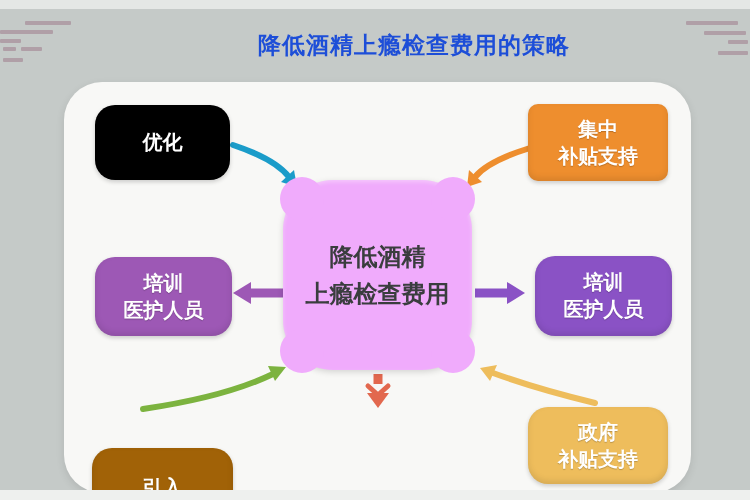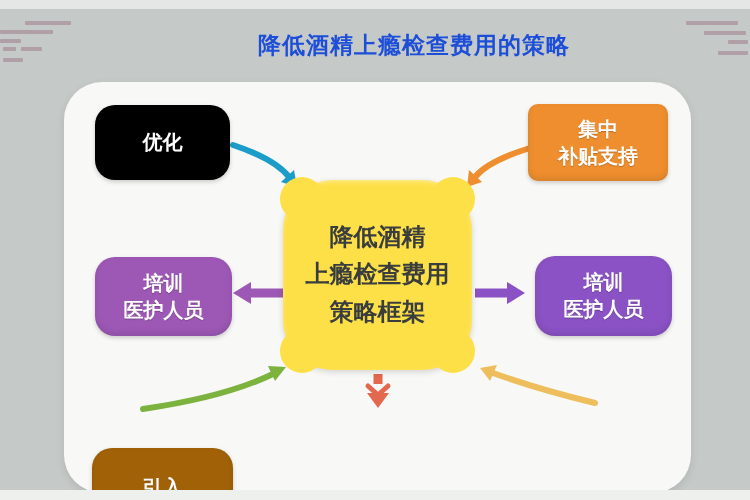--- a/index.html
+++ b/index.html
@@ -103,30 +103,33 @@
     <div class="node" style="left: 471px; top: 174px; width: 137px; height: 80px; background-color: rgb(138, 82, 197);">
       <span>培训</span>
       <span>医护人员</span>
     </div>
 
     <div class="node" style="left: 28px; top: 330px; width: 141px; height: 79px; background-color: #a16207; margin-top: 36px;">
       <span>引入</span>
     </div>
 
 
+    <div class="node" style="left: 464px; top: 325px; width: 140px; height: 77px; background-color: rgb(238, 189, 92);">
+      <span>政府</span>
+      <span>补贴支持</span>
+    </div>
 
-    <div class="center-node" style="background-color: #fde047; font-family: Liberation Serif, serif;">
+    <div class="center-node" style="background-color: #f0abfc;">
       <div class="bump b-tl"></div>
       <div class="bump b-tr"></div>
       <div class="bump b-bl"></div>
       <div class="bump b-br"></div>
       <div class="center-text" style="color: rgb(58, 61, 62);">
         <span>降低酒精</span>
         <span>上瘾检查费用</span>
-        <span>策略框架</span>
       </div>
     </div>
 
   </div>
 
   <div class="bottom-strip" style="background-color: rgb(238, 240, 238);"></div>
 
 </div>
 
 </body></html>

